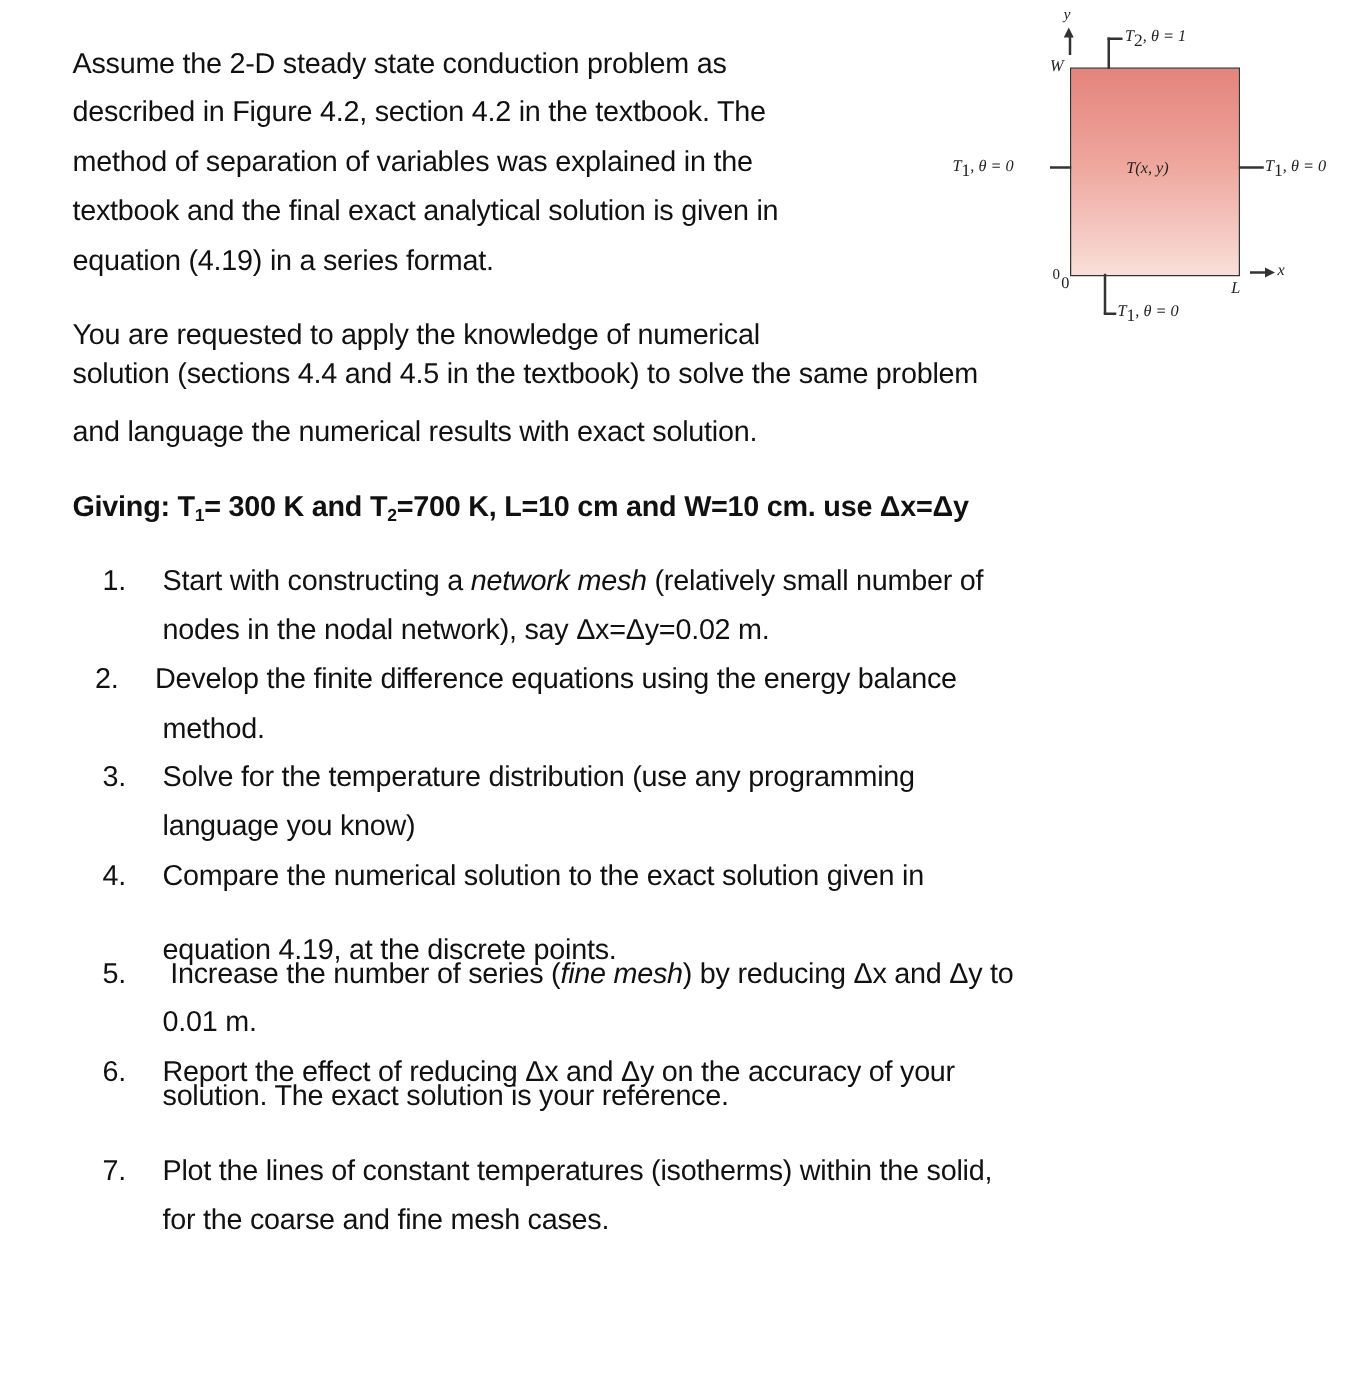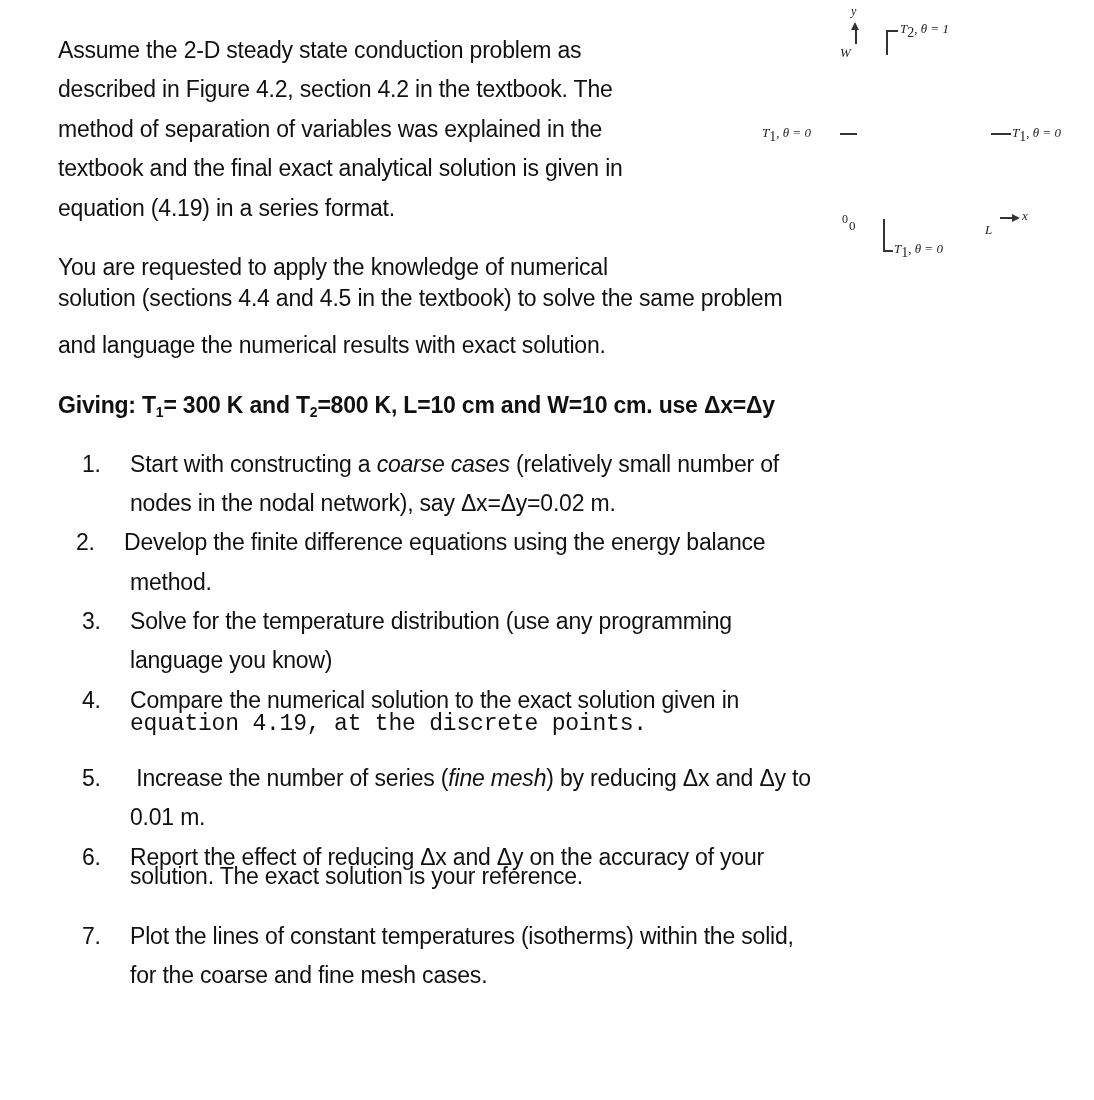--- a/index.html
+++ b/index.html
@@ -34,38 +34,38 @@
     <div class="line" style="left:58px;top:154px;">textbook and the final exact analytical solution is given in</div>
     <div class="line" style="left:58px;top:194px;">equation (4.19) in a series format.</div>
   </div>
 
   <div>
     <div class="line" style="left:58px;top:253px;">You are requested to apply the knowledge of numerical</div>
     <div class="line" style="left:58px;top:284px;">solution (sections 4.4 and 4.5 in the textbook) to solve the same problem</div>
     <div class="line" style="left:58px;top:331px;">and language the numerical results with exact solution.</div>
   </div>
 
-  <div class="line bold" style="left:58px;top:391px;"><span>Giving: T</span><sub>1</sub><span>= 300 K and T</span><sub>2</sub><span>=800 K, L=10 cm and W=10 cm. use Δx=Δy</span></div>
+  <div class="line bold" style="left:58px;top:391px;"><span>Giving: T</span><sub>1</sub><span>= 300 K and T</span><sub>2</sub><span>=700 K, L=10 cm and W=10 cm. use Δx=Δy</span></div>
 
   <div>
     <div>
-      <div class="line" style="left:130px;top:450px;"><span class="num">1.</span><span>Start with constructing a </span><span class="it">coarse cases</span><span> (relatively small number of</span></div>
+      <div class="line" style="left:130px;top:450px;"><span class="num">1.</span><span>Start with constructing a </span><span class="it">network mesh</span><span> (relatively small number of</span></div>
       <div class="line" style="left:130px;top:489px;">nodes in the nodal network), say Δx=Δy=0.02 m.</div>
     </div>
     <div>
       <div class="line" style="left:124px;top:528px;"><span class="num">2.</span><span>Develop the finite difference equations using the energy balance</span></div>
       <div class="line" style="left:130px;top:568px;">method.</div>
     </div>
     <div>
       <div class="line" style="left:130px;top:607px;"><span class="num">3.</span><span>Solve for the temperature distribution (use any programming</span></div>
       <div class="line" style="left:130px;top:646px;">language you know)</div>
     </div>
     <div>
       <div class="line" style="left:130px;top:686px;"><span class="num">4.</span><span>Compare the numerical solution to the exact solution given in</span></div>
-      <div class="line" style="left:130px;top:710px;font-family:Liberation Mono, monospace;">equation 4.19, at the discrete points.</div>
+      <div class="line" style="left:130px;top:745px;">equation 4.19, at the discrete points.</div>
     </div>
     <div>
       <div class="line" style="left:130px;top:764px;"><span class="num">5.</span><span> Increase the number of series (</span><span class="it">fine mesh</span><span>) by reducing Δx and Δy to</span></div>
       <div class="line" style="left:130px;top:803px;">0.01 m.</div>
     </div>
     <div>
       <div class="line" style="left:130px;top:843px;"><span class="num">6.</span><span>Report the effect of reducing Δx and Δy on the accuracy of your</span></div>
       <div class="line" style="left:130px;top:862px;">solution. The exact solution is your reference.</div>
     </div>
     <div>
@@ -74,20 +74,23 @@
     </div>
   </div>
 
   <div class="figure">
 
     <div class="flab" style="left:151px;top:4px;font-size:12px;">y</div>
     <div class="tick" style="left:155px;top:28px;width:1.5px;height:16px;"></div>
     <div style="position:absolute;left:151px;top:22px;width:0;height:0;border-left:4px solid transparent;border-right:4px solid transparent;border-bottom:8px solid #333;"></div>
     <div class="flab" style="left:140px;top:46px;">W</div>
 
+    <div class="plate">
+      <div class="flab" style="left:44px;top:72px;font-size:13px;">T(x, y)</div>
+    </div>
 
     <div class="tick" style="left:186px;top:30px;width:1.5px;height:25px;"></div>
     <div class="tick" style="left:186px;top:30px;width:12px;height:1.5px;"></div>
     <div class="flab" style="left:200px;top:22px;"><span>T</span><sub class="up">2</sub><span>, θ = 1</span></div>
 
     <div class="flab" style="left:62px;top:126px;"><span>T</span><sub class="up">1</sub><span>, θ = 0</span></div>
     <div class="tick" style="left:140px;top:133px;width:17px;height:1.5px;"></div>
 
     <div class="tick" style="left:291px;top:133px;width:20px;height:1.5px;"></div>
     <div class="flab" style="left:312px;top:126px;"><span>T</span><sub class="up">1</sub><span>, θ = 0</span></div>

